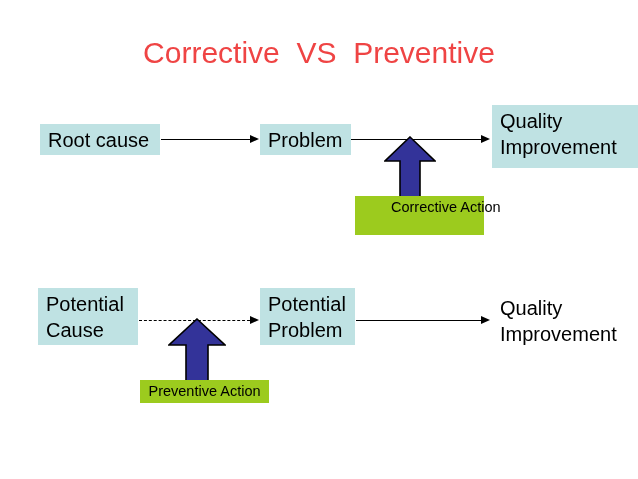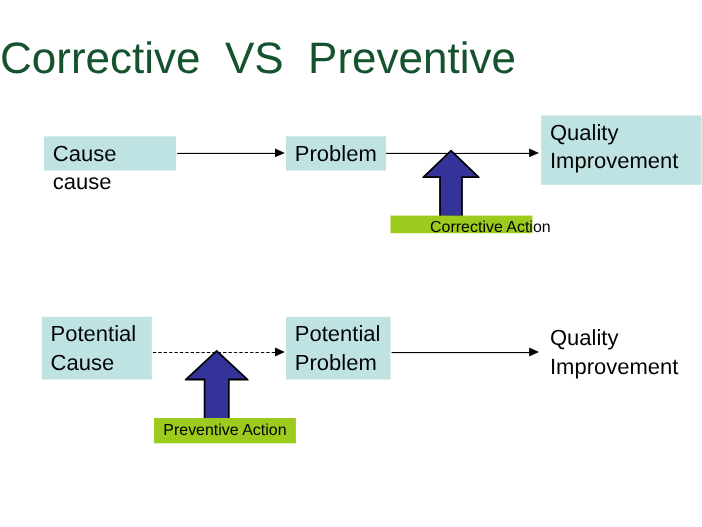--- a/index.html
+++ b/index.html
@@ -18,23 +18,24 @@
     background: #ffffff;
     overflow: hidden;
   }
 
   
   .slide-title {
     position: absolute;
     left: 0;
     top: 30px;
     width: 638px;
-    font-size: 40px;
+    text-align: center;
+    font-size: 30px;
     line-height: 46px;
-    color: #14532d;
+    color: #ef4444;
     letter-spacing: 0px;
     white-space: pre;
   }
 
   
   .node {
     position: absolute;
     background: #bfe2e3;
     color: #000000;
     font-size: 20px;
@@ -82,38 +83,38 @@
     white-space: nowrap;
   }
 </style>
 </head>
 <body>
 
 <div id="slide">
 
   <div class="slide-title">Corrective  VS  Preventive</div>
 
-  <div class="node" style="left:40px; top:124px; width:120px; height:31px;">Cause cause</div>
+  <div class="node" style="left:40px; top:124px; width:120px; height:31px;">Root cause</div>
 
   <div class="hline" style="left:161px; top:139px; width:89px;"></div>
   <div class="arrowhead-right" style="left:250px; top:134.5px;"></div>
 
   <div class="node" style="left:260px; top:124px; width:91px; height:31px;">Problem</div>
 
   <div class="hline" style="left:351px; top:139px; width:130px;"></div>
   <div class="arrowhead-right" style="left:481px; top:134.5px;"></div>
 
   <div class="node" style="left:492px; top:105px; width:146px; height:63px;">Quality
 Improvement</div>
 
   <svg class="uparrow" style="left:384px; top:136px;" width="52" height="62" viewBox="0 0 52 62">
     <polygon points="26,1 51,25 36,25 36,61 16,61 16,25 1,25" fill="#333399" stroke="#000000" stroke-width="1.6" stroke-linejoin="miter"></polygon>
   </svg>
 
-  <div class="action-label" style="left:355px; top:196px; width:129px; height:16px; line-height:23px;padding-left:36px;">Corrective Action</div>
+  <div class="action-label" style="left:355px; top:196px; width:129px; height:39px; line-height:23px;padding-left:36px;">Corrective Action</div>
 
   <div class="node" style="left:38px; top:288px; width:100px; height:57px;">Potential
 Cause</div>
 
   <div class="hline dashed" style="left:139px; top:320px; width:111px;"></div>
   <div class="arrowhead-right" style="left:250px; top:315.5px;"></div>
 
   <div class="node" style="left:260px; top:288px; width:95px; height:57px;">Potential
 Problem</div>
 

